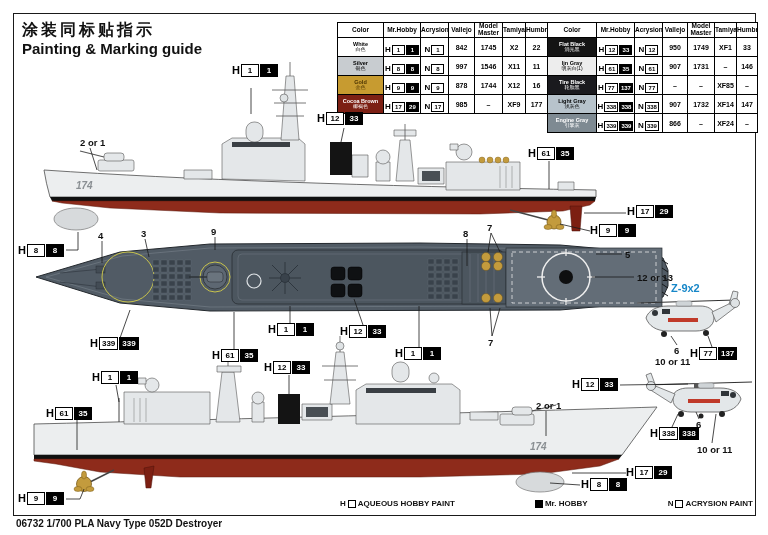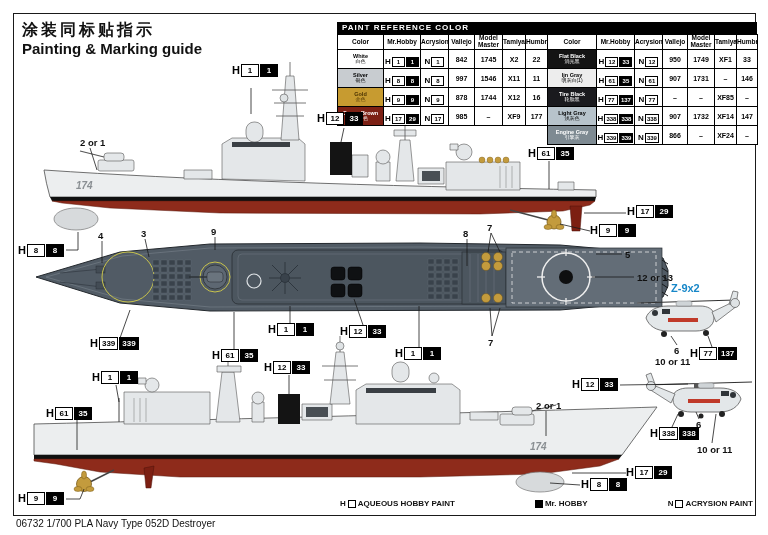--- a/index.html
+++ b/index.html
@@ -5,21 +5,21 @@
   :root{
     --red-hull:#8e2b1b; --hull-light:#eceeef; --deck:#515b65; --deck-dark:#39424b;
     --gold:#c39b3d; --ink:#141414; --heli-blue:#1787c8;
   }
   html,body{margin:0;padding:0;background:#fff;}
   body{width:768px;height:535px;position:relative;overflow:hidden;
        font-family:"Liberation Sans", sans-serif; -webkit-font-smoothing:antialiased;}
   .frame{position:absolute;left:13px;top:13px;width:741px;height:501px;border:1px solid #1a1a1a;}
   .title-cn{position:absolute;left:22px;top:20px;font-size:16px;font-weight:bold;letter-spacing:3px;color:#111;}
   .title-en{position:absolute;left:22px;top:40px;font-size:15px;font-weight:bold;color:#111;}
-  .footer{position:absolute;left:16px;top:518px;font-size:10px;font-weight:normal;color:#111;}
+  .footer{position:absolute;left:16px;top:518px;font-size:10px;font-weight:bold;color:#111;}
 
   
   .ptable{position:absolute;left:337px;top:22px;width:420px;}
   .ptable .bar{background:#000;color:#fff;font-size:8px;font-weight:bold;letter-spacing:1px;
                height:12px;line-height:12px;padding-left:5px;}
   .ptable .halves{display:flex;align-items:flex-start;}
   table{border-collapse:collapse;table-layout:fixed;background:#fff;}
   td,th{border:1px solid #000;padding:0;text-align:center;vertical-align:middle;overflow:hidden;}
   th{font-size:6.5px;line-height:1.05;font-weight:bold;height:14px;}
   tr{height:14px;}
@@ -383,21 +383,20 @@
     <text x="536" y="409" class="numlab">2 or 1</text>
     <text x="76" y="189" class="hullnum">174</text>
     <text x="530" y="450" class="hullnum">174</text>
   </g>
 </svg>
 
 <div class="title-cn">涂装同标贴指示</div>
 <div class="title-en">Painting &amp; Marking guide</div>
 
 <div class="ptable">
-  <div class="bar">PAINT REFERENCE COLOR</div>
   <div class="halves">
     <table id="tbl-left" style="width:210px">
         <colgroup>
           <col style="width:46px">
           <col style="width:37px">
           <col style="width:28px">
           <col style="width:26px">
           <col style="width:28px">
           <col style="width:23px">
           <col style="width:22px">

